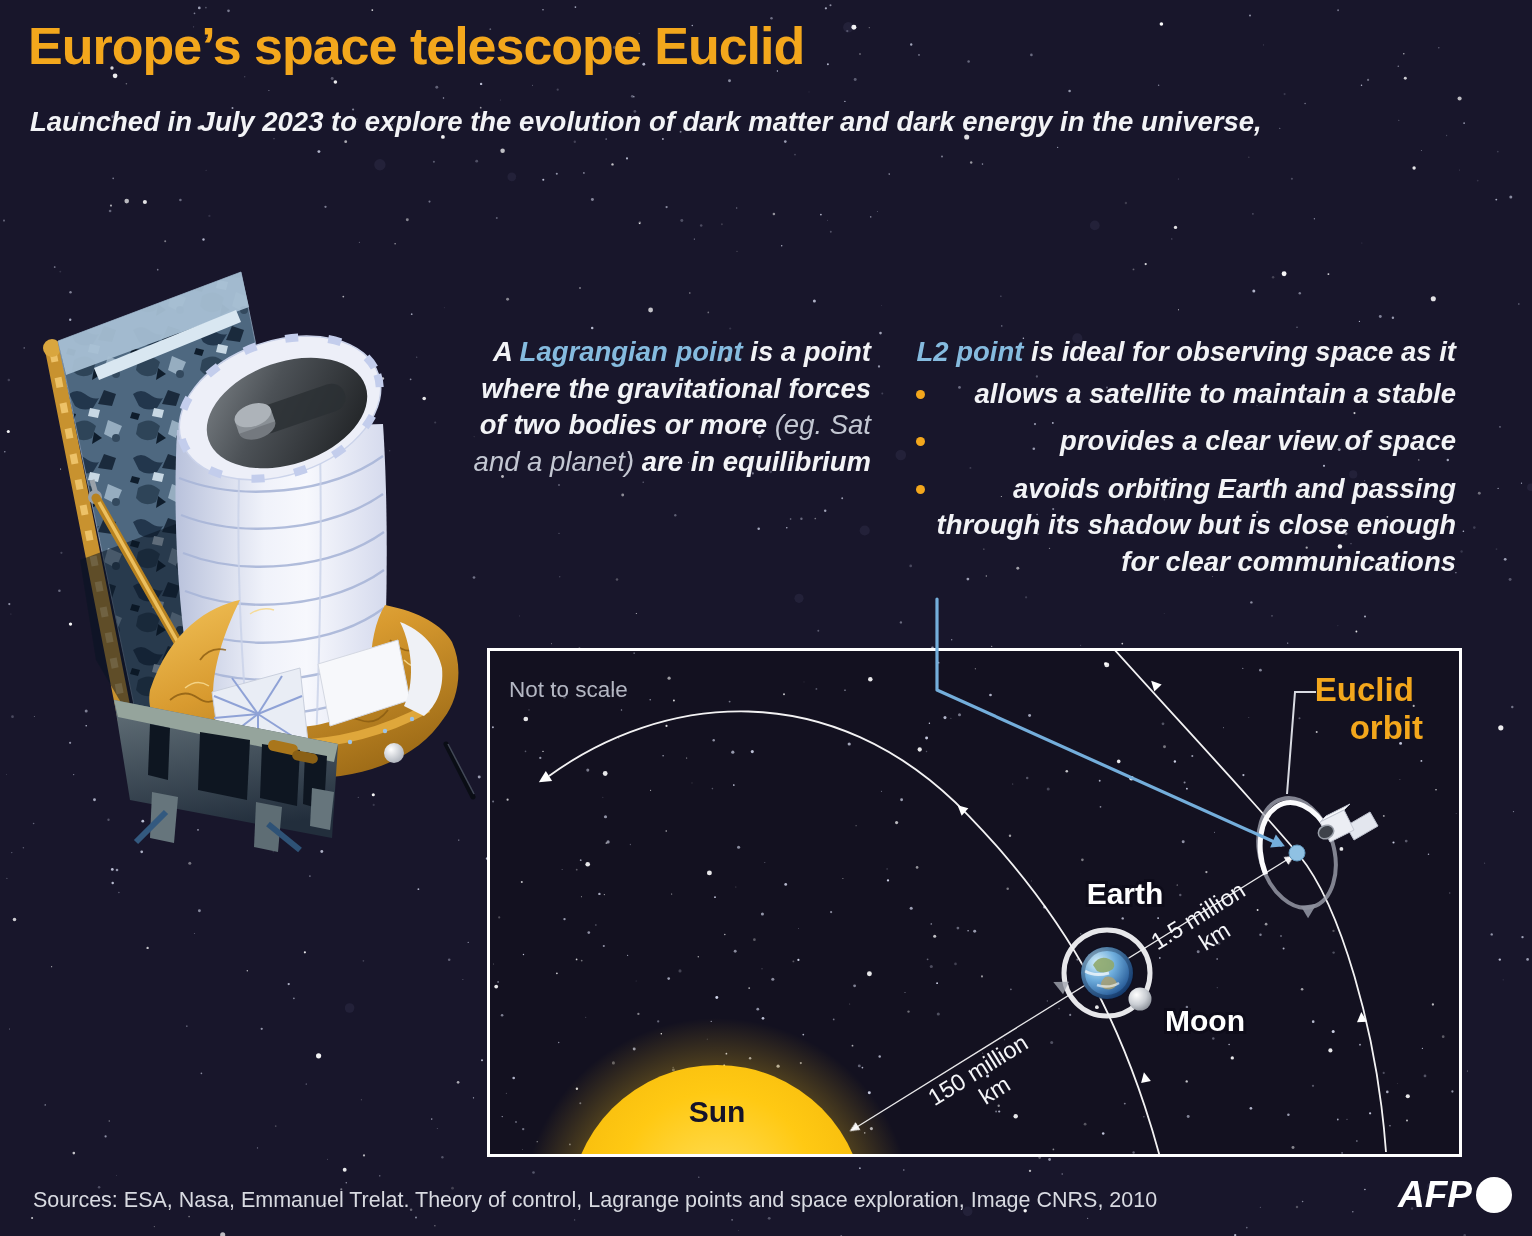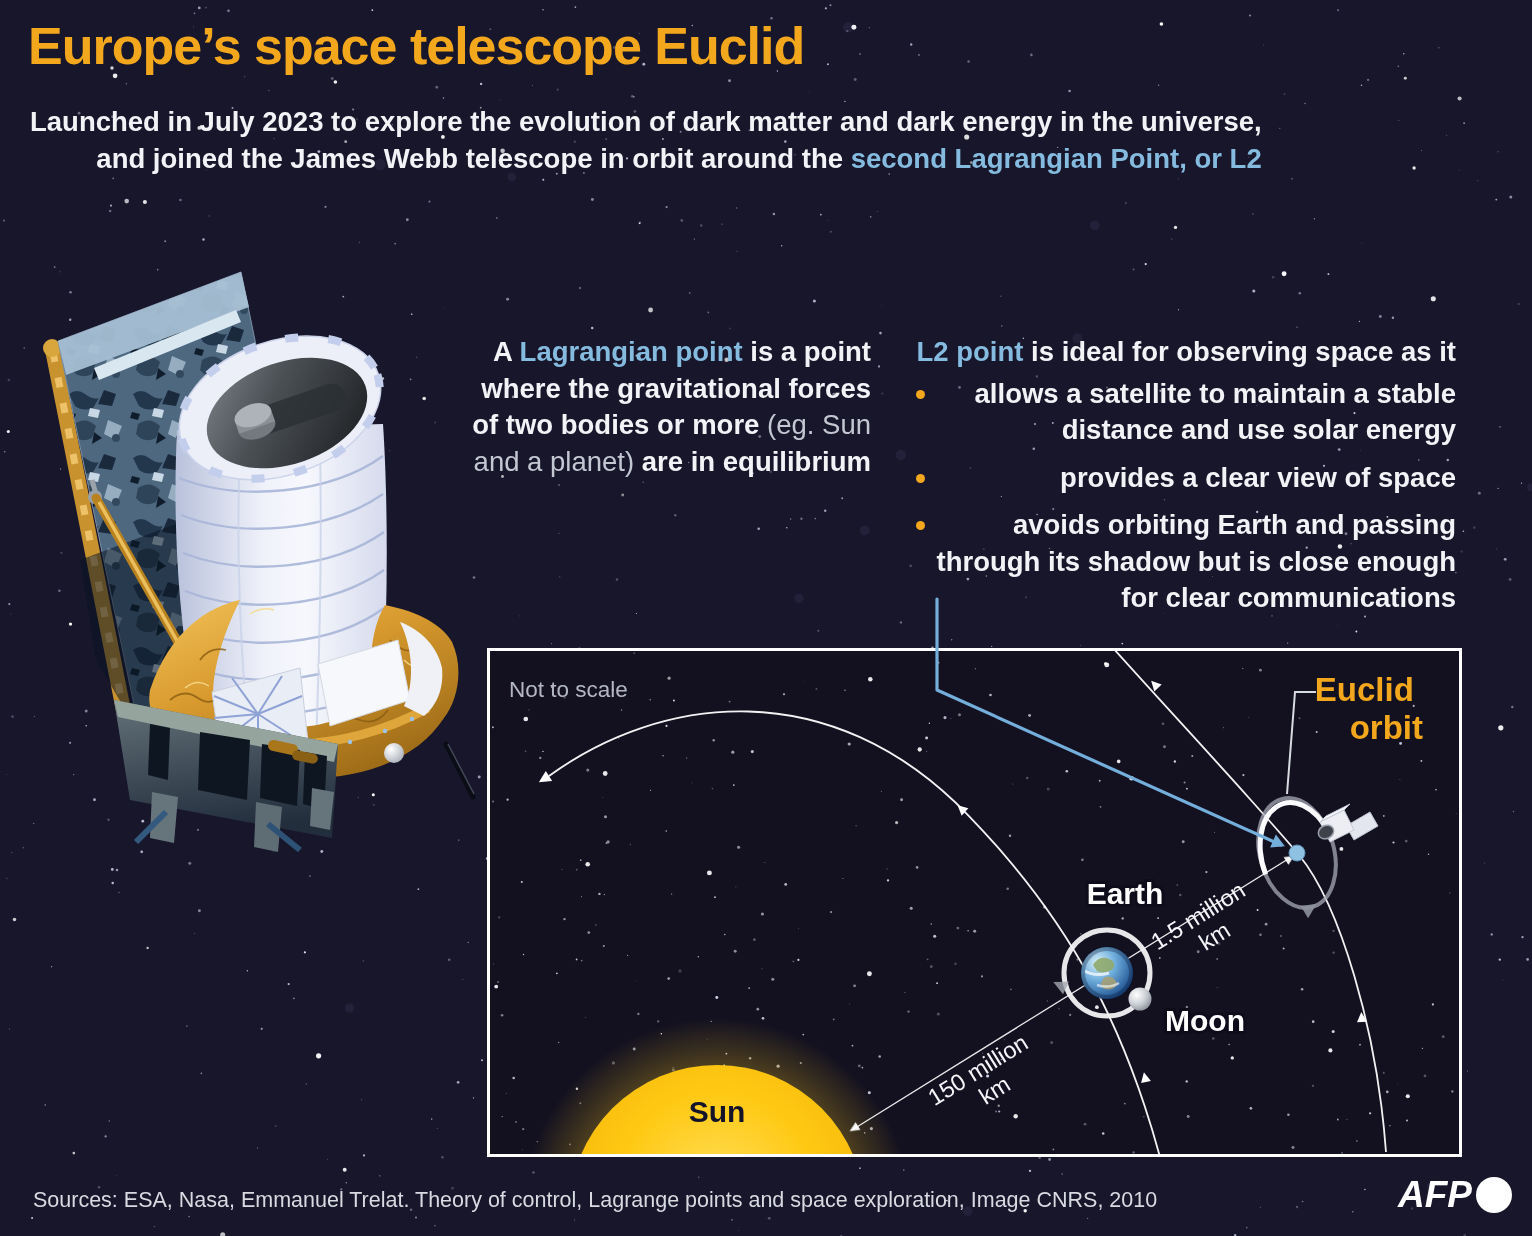--- a/index.html
+++ b/index.html
@@ -11,21 +11,21 @@
   .page{position:relative;width:1532px;height:1236px;overflow:hidden;
         background:var(--background);
         font-family:"Liberation Sans",sans-serif;}
   svg text{font-family:"Liberation Sans",sans-serif;}
   .scene{position:absolute;left:0;top:0;z-index:1;}
   .txt{position:absolute;z-index:2;text-align:right;}
   .title{left:28px;top:16px;font-size:52px;font-weight:700;letter-spacing:-1px;
          color:var(--accent_orange);white-space:nowrap;}
   .subtitle{left:30px;top:104px;font-size:27.5px;line-height:37px;}
   .subtitle .rline{white-space:nowrap;}
-  .rline{line-height:36.5px;font-size:27.5px;}
+  .rline{line-height:36.5px;font-size:27.5px;font-style:italic;}
   .seg-w{color:var(--text_primary);font-weight:600;}
   .seg-b{color:var(--accent_blue);font-weight:700;}
   .seg-g{color:var(--text_muted);font-weight:400;}
   .lagrangian-block{left:401px;top:334px;width:470px;}
   .l2-block{left:911px;top:334px;width:545px;}
   #l2-bullets{margin-top:5px;}
   .bullet{position:relative;padding-left:25px;margin-bottom:11px;
           color:var(--text_primary);}
   .bullet .rline{font-weight:600;color:var(--text_primary);}
   .dot{position:absolute;left:5px;top:14px;width:9px;height:9px;border-radius:50%;
@@ -1306,39 +1306,37 @@
       <polyline points="937,599 937,690 1281,845" fill="none" stroke="#74AEDB" stroke-width="3.2" stroke-linejoin="round" stroke-linecap="round"></polyline>
       <polygon points="0,-7 13,0 0,7" fill="#74AEDB" transform="translate(1273,841) rotate(24)"></polygon>
     </g>
   </g>
 </svg>
 
 <div class="txt title">Europe’s space telescope Euclid</div>
 
 <div class="txt subtitle">
       <div class="rline"><span class="seg-w">Launched in July 2023 to explore the evolution of dark matter and dark energy in the universe,</span></div>
-      <div class="rline"><span class="seg-w">and joined the James Webb telescope in orbit around the </span><span class="seg-b">second Lagrangian Point, or L2</span></div>
     </div>
 
 <div class="txt lagrangian-block">
       <div class="rline"><span class="seg-w">A </span><span class="seg-b">Lagrangian point</span><span class="seg-w"> is a point</span></div>
       <div class="rline"><span class="seg-w">where the gravitational forces</span></div>
-      <div class="rline"><span class="seg-w">of two bodies or more </span><span class="seg-g">(eg. Sun</span></div>
+      <div class="rline"><span class="seg-w">of two bodies or more </span><span class="seg-g">(eg. Sat</span></div>
       <div class="rline"><span class="seg-g">and a planet)</span><span class="seg-w"> are in equilibrium</span></div>
     </div>
 
 <div class="txt l2-block">
   <div>
         <div class="rline"><span class="seg-b">L2 point</span><span class="seg-w"> is ideal for observing space as it</span></div>
       </div>
   <div id="l2-bullets">
         <div class="bullet">
           <span class="dot"></span>
           <div class="rline">allows a satellite to maintain a stable</div>
-          <div class="rline">distance and use solar energy</div>
         </div>
         <div class="bullet">
           <span class="dot"></span>
           <div class="rline">provides a clear view of space</div>
         </div>
         <div class="bullet">
           <span class="dot"></span>
           <div class="rline">avoids orbiting Earth and passing</div>
           <div class="rline" style="margin-left: -25px;">through its shadow but is close enough</div>
           <div class="rline" style="margin-left: -25px;">for clear communications</div>

